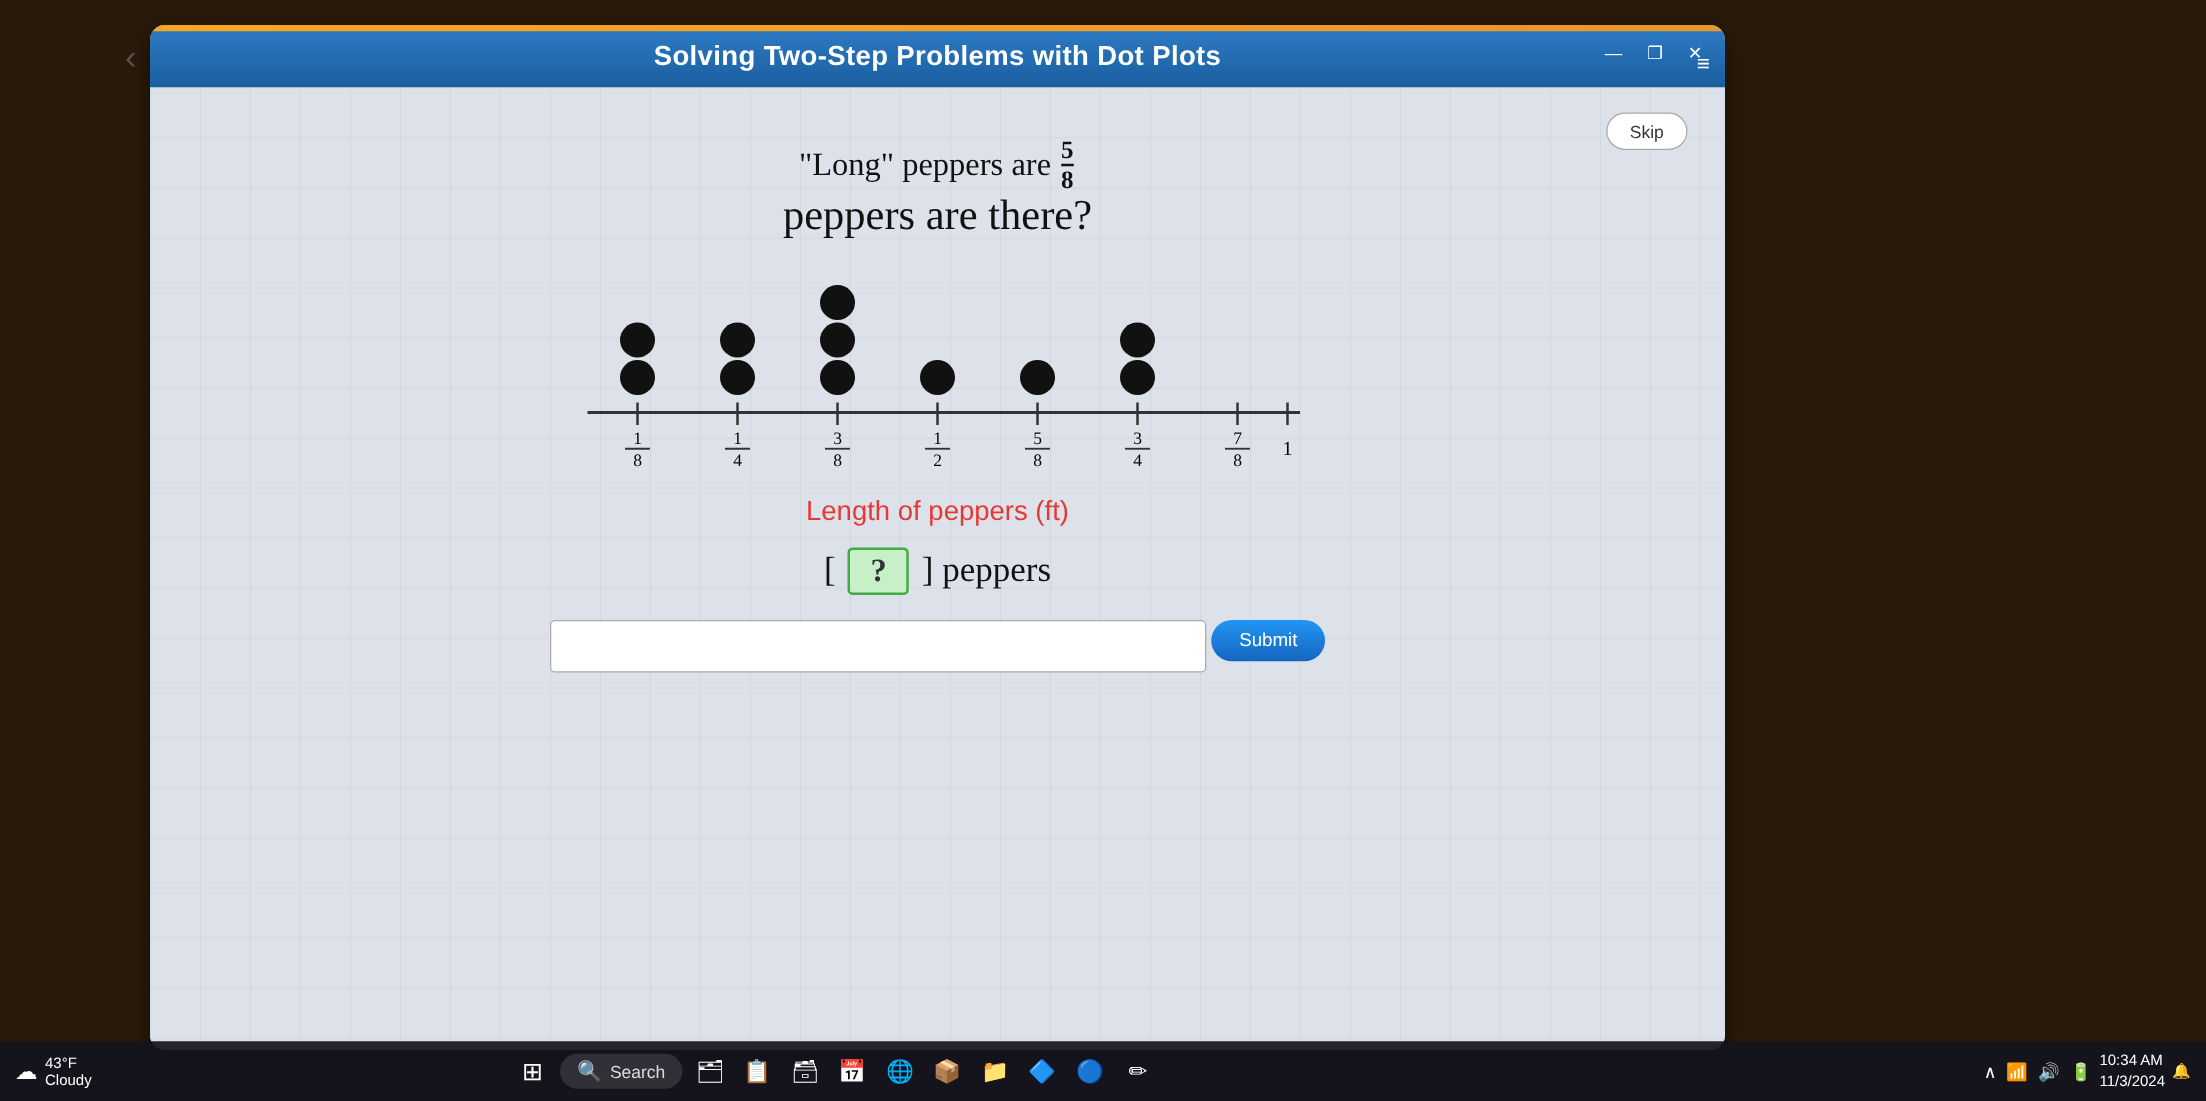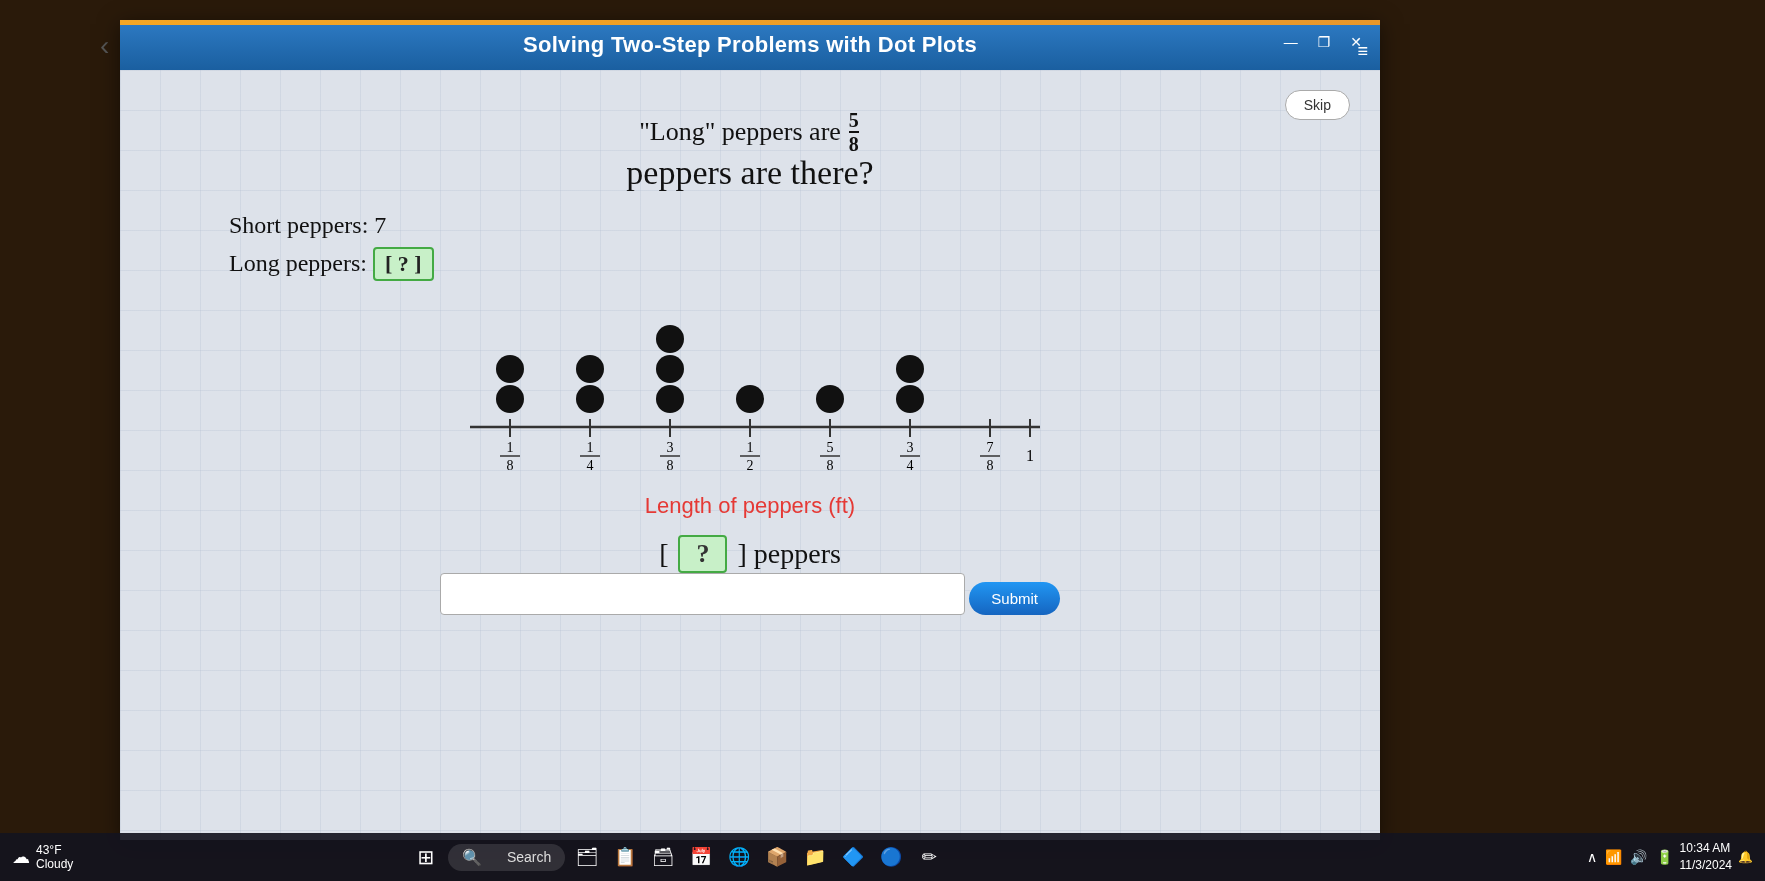--- a/index.html
+++ b/index.html
@@ -13,21 +13,21 @@
     }
 
     
     .main-window {
       position: absolute;
       left: 120px;
       top: 20px;
       width: 1260px;
       height: 820px;
       background: #bef264;
-      border-radius: 0;
+      border-radius: 12px;
       overflow: hidden;
       box-shadow: 0 4px 20px rgba(0,0,0,0.5);
     }
 
     
     .title-bar {
       width: 100%;
       height: 50px;
       background: linear-gradient(to bottom, #2e7bc4, #1a5fa0);
       display: flex;
@@ -199,22 +199,23 @@
       border-radius: 4px;
       padding: 2px 16px;
       font-size: 26px;
       color: #333;
       font-weight: bold;
     }
 
     
     .input-row {
       display: flex;
-      align-items: flex-end;
+      align-items: flex-start;
       gap: 4px;
+      margin-top: 20px;
       width: 620px;
     }
     .answer-input {
       flex: 1;
       height: 42px;
       border: 1.5px solid #aaa;
       border-radius: 4px;
       background: white;
       font-size: 18px;
       padding: 0 12px;
@@ -277,21 +278,20 @@
       align-items: center;
       gap: 6px;
       background: rgba(255,255,255,0.12);
       border-radius: 20px;
       padding: 4px 14px;
       cursor: pointer;
     }
     .search-box-text {
       color: #ddd;
       font-size: 14px;
-      margin-left: 19px;
     }
     .taskbar-right {
       margin-left: auto;
       display: flex;
       align-items: center;
       gap: 6px;
       color: white;
       font-size: 12px;
     }
     .sys-icons {
@@ -346,27 +346,20 @@
 
       <div class="problem-text-main">
         <span>"Long" peppers are</span>
         <span class="fraction">
           <span class="num">5</span>
           <span class="den">8</span>
         </span>
       </div>
       <div class="problem-text-sub">peppers are there?</div>
 
-      <div class="pepper-info">
-        <div class="pepper-line">Short peppers: 7</div>
-        <div class="pepper-line">
-          <span>Long peppers:</span>
-          <span class="answer-box">[ ? ]</span>
-        </div>
-      </div>
 
       <div class="dot-plot-wrapper">
         <svg class="dot-plot-svg" viewBox="0 0 600 200">
 
           <circle cx="60" cy="110" r="14" fill="#111"></circle>
           <circle cx="60" cy="80" r="14" fill="#111"></circle>
 
           <circle cx="140" cy="110" r="14" fill="#111"></circle>
           <circle cx="140" cy="80" r="14" fill="#111"></circle>
 

